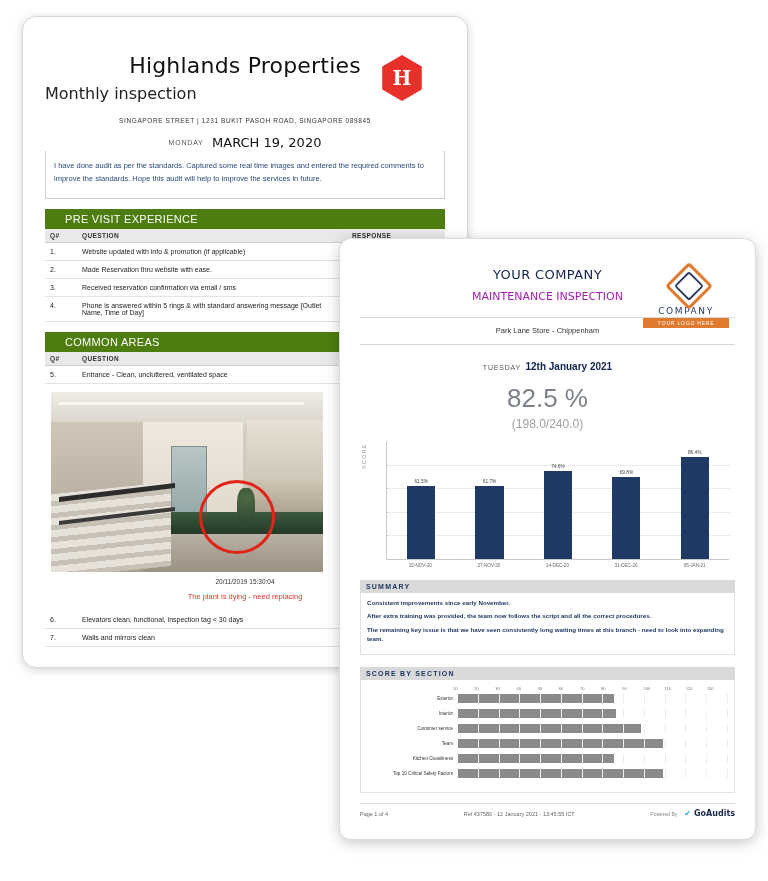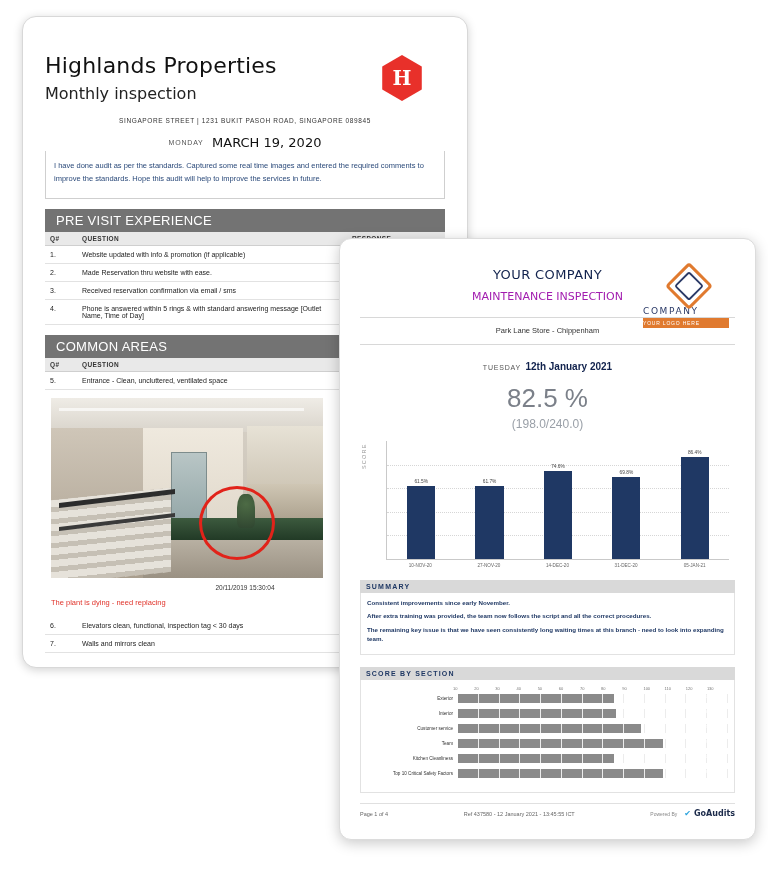--- a/index.html
+++ b/index.html
@@ -29,20 +29,21 @@
     overflow: hidden;
   }
   .doc-back-inner {
     position: absolute;
     left: 22px;
     top: 20px;
     right: 22px;
     bottom: 12px;
   }
   .hp-title {
+    text-align: center;
     font-size: 22px;
     color: #111;
     font-family: "DejaVu Sans", sans-serif;
     letter-spacing: 0.2px;
     margin-top: 16px;
   }
   .hp-sub {
     text-align: left;
     font-size: 16px;
     color: #222;
@@ -103,24 +104,24 @@
   }
   .summary-box {
     border: 1px solid #cfcfcf;
     border-top: none;
     padding: 9px 8px 12px 8px;
     font-size: 7.5px;
     line-height: 1.7;
     color: #2b4a7a;
   }
   .bar-section {
-    background: #737373;
+    background: #4d7c0f;
     color: #ffffff;
-    font-size: 13px;
-    padding: 4px 11px;
+    font-size: 11px;
+    padding: 4px 20px;
     margin-top: 10px;
     letter-spacing: 0.3px;
   }
   table.q {
     width: 100%;
     border-collapse: collapse;
     font-size: 7px;
   }
   table.q th {
     background: #e9e9e9;
@@ -222,20 +223,21 @@
     text-align: center;
     font-size: 6.5px;
     color: #333;
     margin-top: 6px;
   }
   .photo-note {
     font-size: 7.5px;
     color: #e0342b;
     margin-top: 7px;
     margin-bottom: 6px;
+    text-align: center;
   }
 
   
   .doc-front {
     position: absolute;
     left: 339px;
     top: 238px;
     width: 415px;
     height: 600px;
     background: #ffffff;
@@ -262,20 +264,21 @@
     font-size: 11px;
     color: #a21caf;
     margin-top: 8px;
     font-family: "DejaVu Sans", sans-serif;
   }
   .yc-logo {
     position: absolute;
     right: 6px;
     top: 8px;
     width: 86px;
+    text-align: center;
   }
   .yc-diamond {
     width: 40px; height: 40px; margin: 0 auto;
     position: relative;
   }
   .yc-diamond .d1, .yc-diamond .d2 {
     position: absolute; left: 6px; top: 6px; width: 28px; height: 28px;
     border: 3px solid #e07a2f; border-radius: 4px;
     transform: rotate(45deg);
   }

